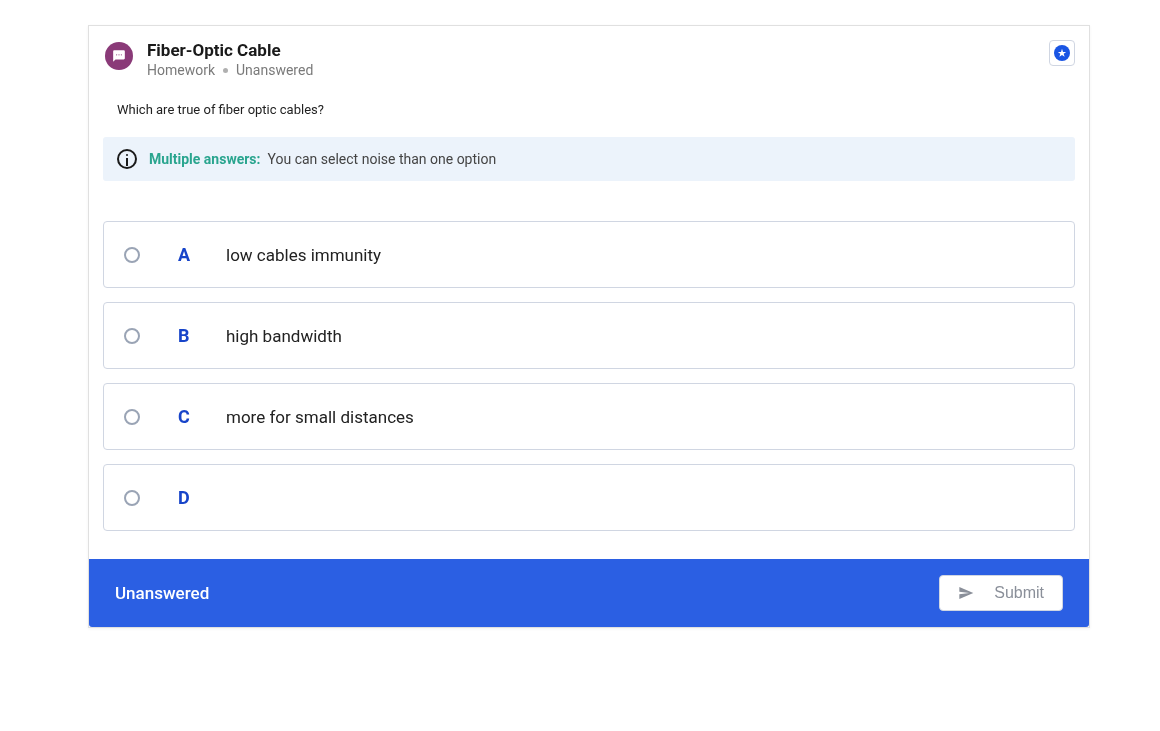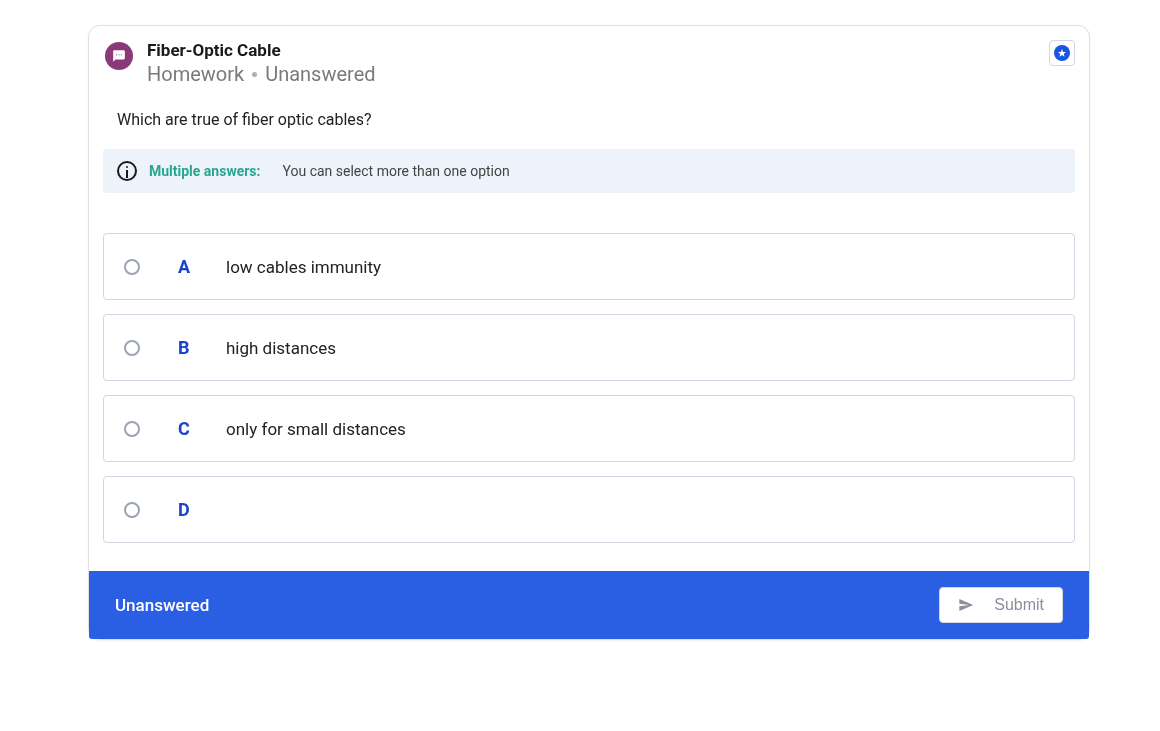--- a/index.html
+++ b/index.html
@@ -10,21 +10,21 @@
     height: 731px;
     position: relative;
   }
   .card {
     position: absolute;
     left: 88px;
     top: 25px;
     width: 1002px;
     background: #fff;
     border: 1px solid #e0e0e0;
-    border-radius: 12px;
+    border-radius: 0;
     box-shadow: 0 1px 3px rgba(0,0,0,0.05);
     display: flex;
     flex-direction: column;
   }
   .card-header {
     display: flex;
     align-items: flex-start;
     padding: 14px 16px 8px 16px;
     position: relative;
   }
@@ -43,21 +43,21 @@
   .title-block { display: flex; flex-direction: column; }
   .title {
     font-size: 17px;
     font-weight: 700;
     color: #1a1a1a;
   }
   .meta {
     display: flex;
     align-items: center;
     gap: 8px;
-    font-size: 20px;
+    font-size: 14px;
     color: #7a7a7a;
     margin-top: 2px;
   }
   .meta-dot {
     width: 5px; height: 5px; border-radius: 50%; background: #b0b0b0;
   }
   .star-btn {
     position: absolute;
     right: 14px;
     top: 14px;
@@ -71,21 +71,21 @@
     cursor: pointer;
   }
   .star-circle {
     width: 16px; height: 16px; border-radius: 50%;
     background: #1955e4;
     display: flex; align-items: center; justify-content: center;
   }
   .star-circle svg { fill: #fff; }
   .question {
     padding: 16px 28px 20px 28px;
-    font-size: 16px;
+    font-size: 13px;
     color: #222;
   }
   .hint-bar {
     margin: 0 14px 20px 14px;
     background: #ecf3fb;
     border-radius: 3px;
     padding: 12px 14px;
     display: flex;
     align-items: center;
     font-size: 14px;
@@ -107,21 +107,21 @@
     border-radius: 50%;
     top: 3px;
   }
   .hint-icon::after {
     content: "";
     position: absolute;
     width: 2px; height: 8px;
     background: #1a1a1a;
     top: 7px;
   }
-  .hint-label { color: #2aa58f; font-weight: 700; margin-right: 22px; }
+  .hint-label { color: #2aa58f; font-weight: 700; margin-right: 7px; }
   .hint-text { color: #444; }
   .options {
     padding: 20px 14px 28px 14px;
     display: flex; flex-direction: column; gap: 14px;
   }
   .option {
     border: 1px solid #d0d6e2;
     border-radius: 4px;
     padding: 22px 20px;
     display: flex;
@@ -199,38 +199,38 @@
           </svg>
       </div>
     </div>
   </div>
 
   <div class="question">Which are true of fiber optic cables?</div>
 
   <div class="hint-bar">
     <div class="hint-icon"></div>
     <span class="hint-label">Multiple answers:</span>
-    <span class="hint-text">You can select more than one option</span>
+    <span class="hint-text">You can select noise than one option</span>
   </div>
 
   <div class="options">
     <div class="option">
       <div class="option-radio"></div>
       <div class="option-letter">A</div>
       <div class="option-text">low cables immunity</div>
     </div>
     <div class="option">
       <div class="option-radio"></div>
       <div class="option-letter">B</div>
-      <div class="option-text">high distances</div>
+      <div class="option-text">high bandwidth</div>
     </div>
     <div class="option">
       <div class="option-radio"></div>
       <div class="option-letter">C</div>
-      <div class="option-text">only for small distances</div>
+      <div class="option-text">more for small distances</div>
     </div>
     <div class="option">
       <div class="option-radio"></div>
       <div class="option-letter">D</div>
     </div>
   </div>
 
   <div class="footer">
     <div class="footer-status">Unanswered</div>
     <button class="submit-btn">

